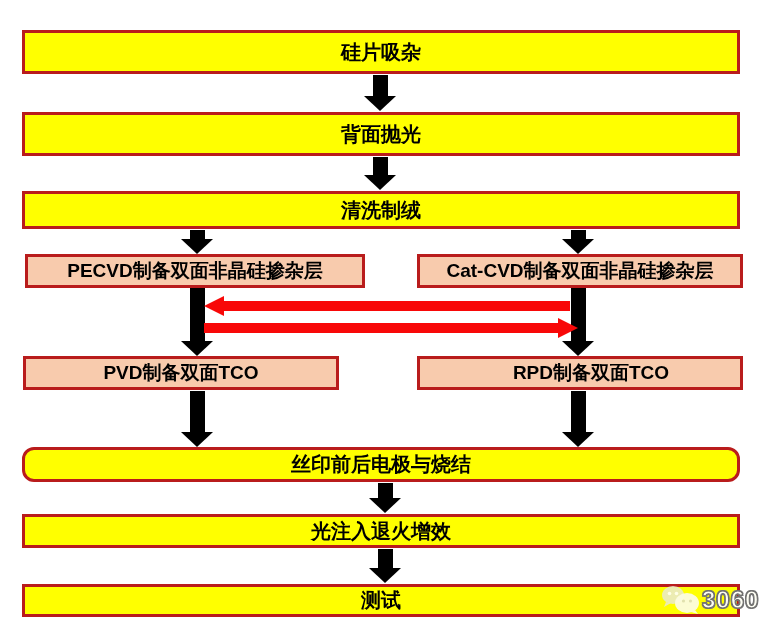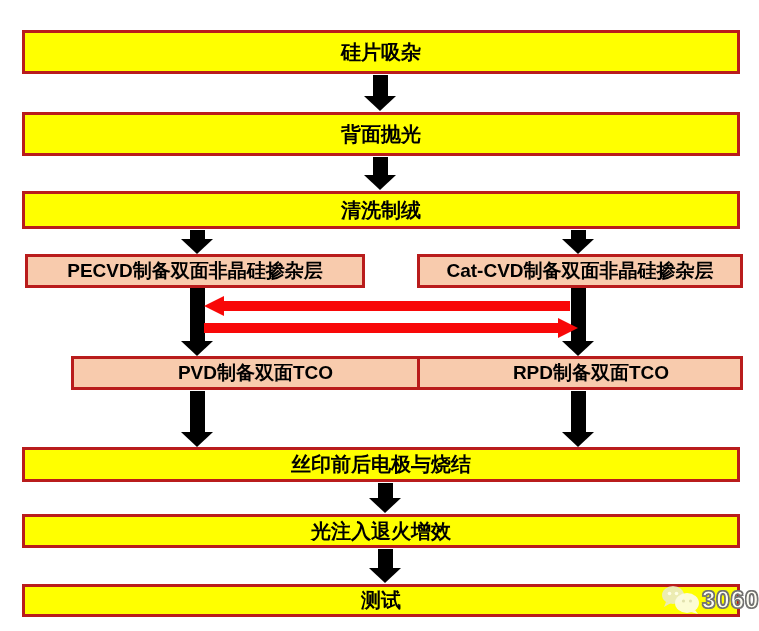--- a/index.html
+++ b/index.html
@@ -88,37 +88,37 @@
 
   <div class="harrow left" style="left:204px;top:296px;width:366px;">
     <div class="hhead-left"></div>
       <div class="hbar"></div>
   </div>
   <div class="harrow right" style="left:204px;top:318px;width:374px;">
     <div class="hbar"></div>
       <div class="hhead-right"></div>
   </div>
 
-  <div class="box pink" style="left:23px;width:369px;top:356px;height:34px;margin-left:48px;">
+  <div class="box pink" style="left:23px;width:316px;top:356px;height:34px;">
     <span class="lbl">PVD制备双面TCO</span>
   </div>
   <div class="box pink" style="left:417px;width:326px;top:356px;height:34px;padding-left:22px;">
     <span class="lbl">RPD制备双面TCO</span>
   </div>
 
   <div class="varrow" style="left:181px;top:391px;height:56px;">
     <div class="vbar"></div>
       <div class="vhead"></div>
   </div>
   <div class="varrow" style="left:562px;top:391px;height:56px;">
     <div class="vbar"></div>
       <div class="vhead"></div>
   </div>
 
-  <div class="box yellow" style="top:447px;height:35px;">
+  <div class="box yellow" style="top:447px;height:35px;border-radius:12px;">
     <span class="lbl">丝印前后电极与烧结</span>
   </div>
   <div class="varrow" style="left:369px;top:483px;height:30px;">
     <div class="vbar"></div>
       <div class="vhead"></div>
   </div>
   <div class="box yellow" style="top:514px;height:34px;">
     <span class="lbl">光注入退火增效</span>
   </div>
   <div class="varrow" style="left:369px;top:549px;height:34px;">

